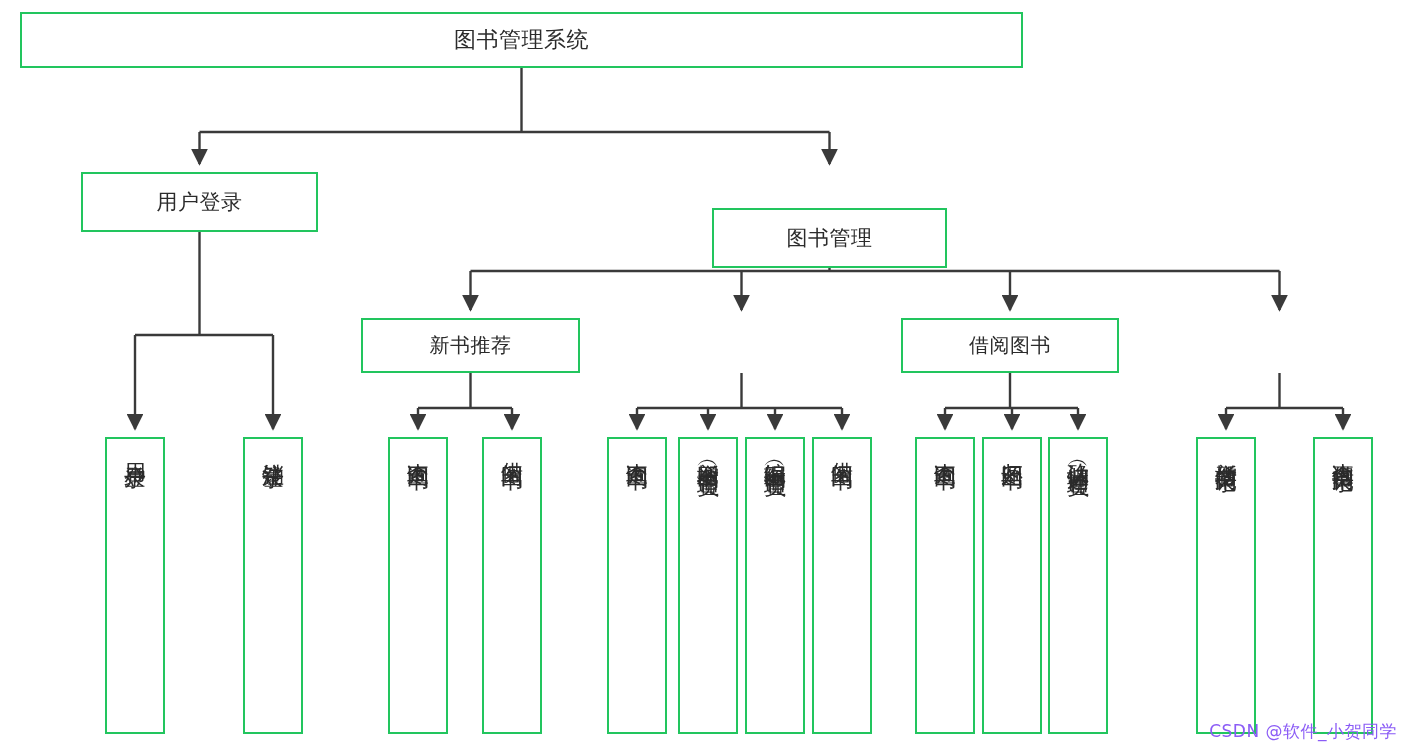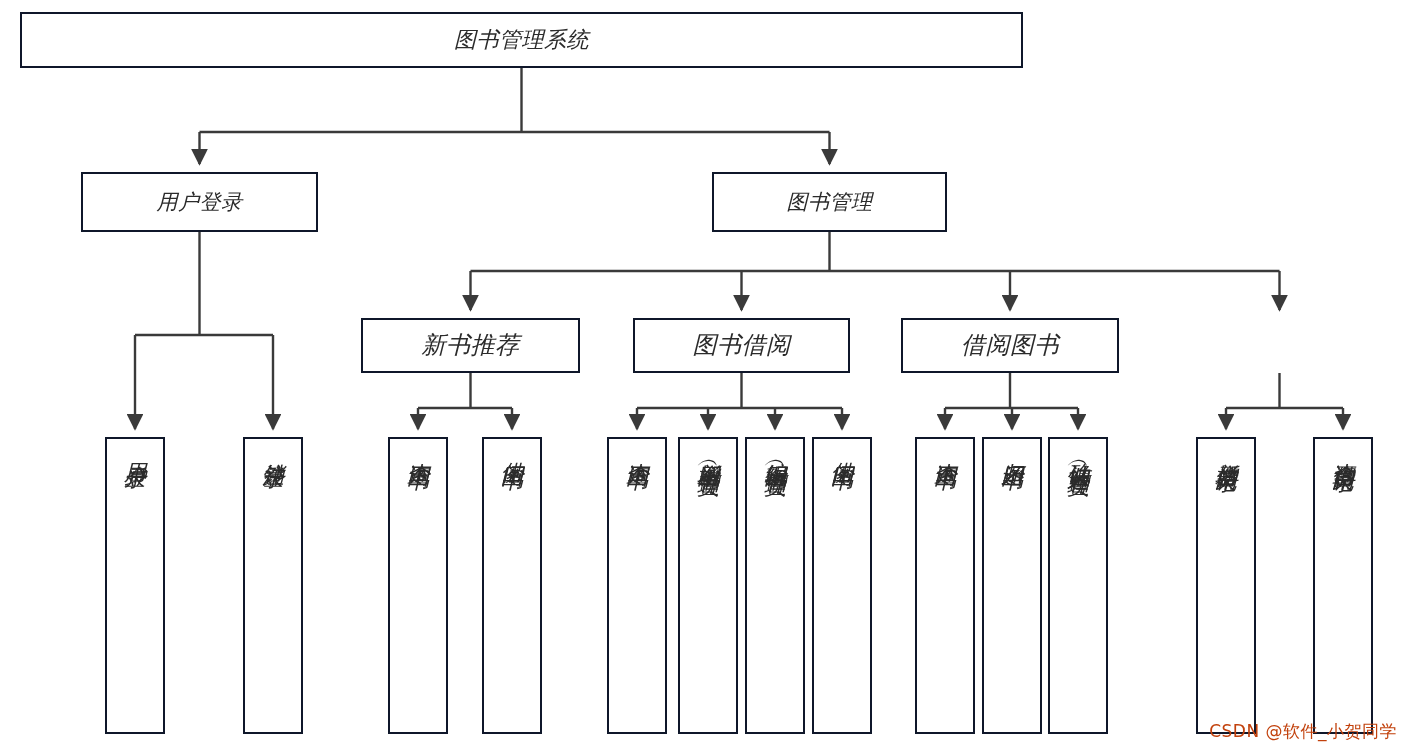--- a/index.html
+++ b/index.html
@@ -20,45 +20,44 @@
     position:absolute;
     left:0; top:0;
     width:1405px; height:747px;
     pointer-events:none;
   }
   
   .node{
     position:absolute;
     box-sizing:border-box;
     background:#ffffff;
-    border:2px solid #0f172a;
+    border:2px solid #22c55e;
     display:flex;
     align-items:center;
     justify-content:center;
     color:#2b2b2b;
-    font-style:italic;
   }
   .node .label{
     display:block;
     text-align:center;
     line-height:1.15;
     letter-spacing:.5px;
     white-space:nowrap;
   }
   
   .node.root{ left:20px; top:12px; width:1003px; height:56px; }
   .node.root .label{ font-size:22px; }
   
   .node.lvl1{ top:172px; height:60px; }
   .node.lvl1 .label{ font-size:21px; }
   .node.n-user-login{ left:81px;  width:237px; }
-  .node.n-book-mgmt{ left:712px; width:235px; }
+  .node.n-book-mgmt{ left:712px; width:235px;margin-top:36px; }
   
   .node.lvl2{ top:318px; height:55px; }
-  .node.lvl2 .label{ font-size:24px; }
+  .node.lvl2 .label{ font-size:20px; }
   .node.n-new-book{   left:361px;  width:219px; }
   .node.n-book-borrow{left:633px;  width:217px; }
   .node.n-cur-borrow{ left:901px;  width:218px; }
   .node.n-borrow-rec{ left:1170px; width:218px; }
   
   .node.leaf{
     top:437px;
     height:297px;
     width:60px;
     align-items:flex-start;
@@ -80,21 +79,21 @@
   .lf5{left:607px;}   .lf6{left:678px;}
   .lf7{left:745px;}   .lf8{left:812px;}
   .lf9{left:915px;}   .lf10{left:982px;}  .lf11{left:1048px;}
   .lf12{left:1196px;} .lf13{left:1313px;}
   
   #watermark{
     position:absolute;
     right:8px;
     bottom:4px;
     font-size:17px;
-    color:#c2410c;
+    color:#8b5cf6;
     letter-spacing:.5px;
     white-space:nowrap;
     user-select:none;
   }
 </style>
 </head>
 <body>
 
 <div id="canvas">
 
@@ -157,23 +156,20 @@
   <div class="node lvl1 n-user-login">
     <span class="label">用户登录</span>
   </div>
   <div class="node lvl1 n-book-mgmt">
     <span class="label">图书管理</span>
   </div>
 
   <div class="node lvl2 n-new-book">
     <span class="label">新书推荐</span>
   </div>
-  <div class="node lvl2 n-book-borrow">
-    <span class="label">图书借阅</span>
-  </div>
   <div class="node lvl2 n-cur-borrow">
     <span class="label">借阅图书</span>
   </div>
 
   <div class="node leaf lf1">
     <span class="label">用户登录</span>
   </div>
   <div class="node leaf lf2">
     <span class="label">注销登录</span>
   </div>

